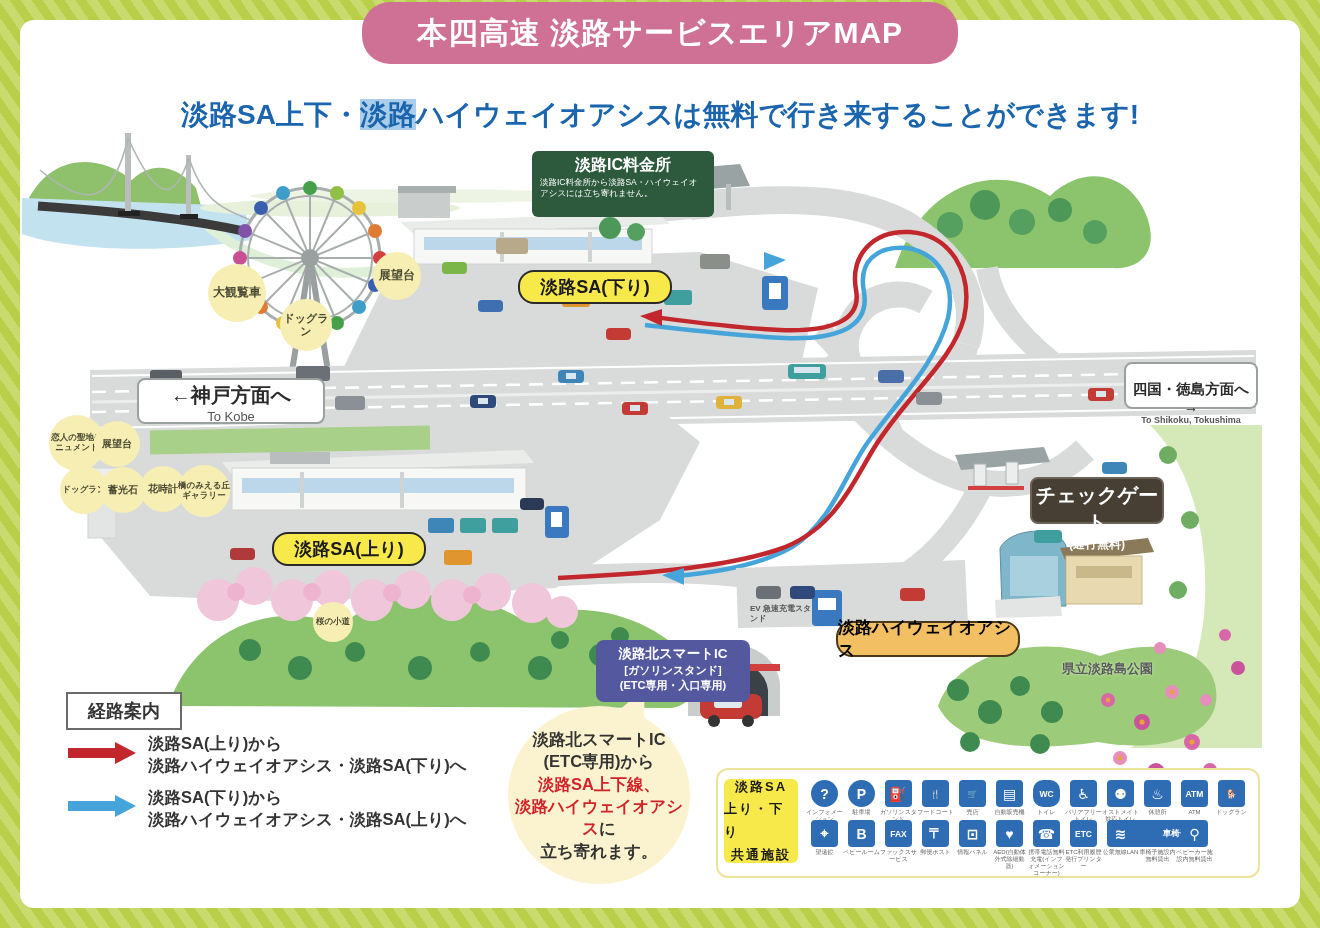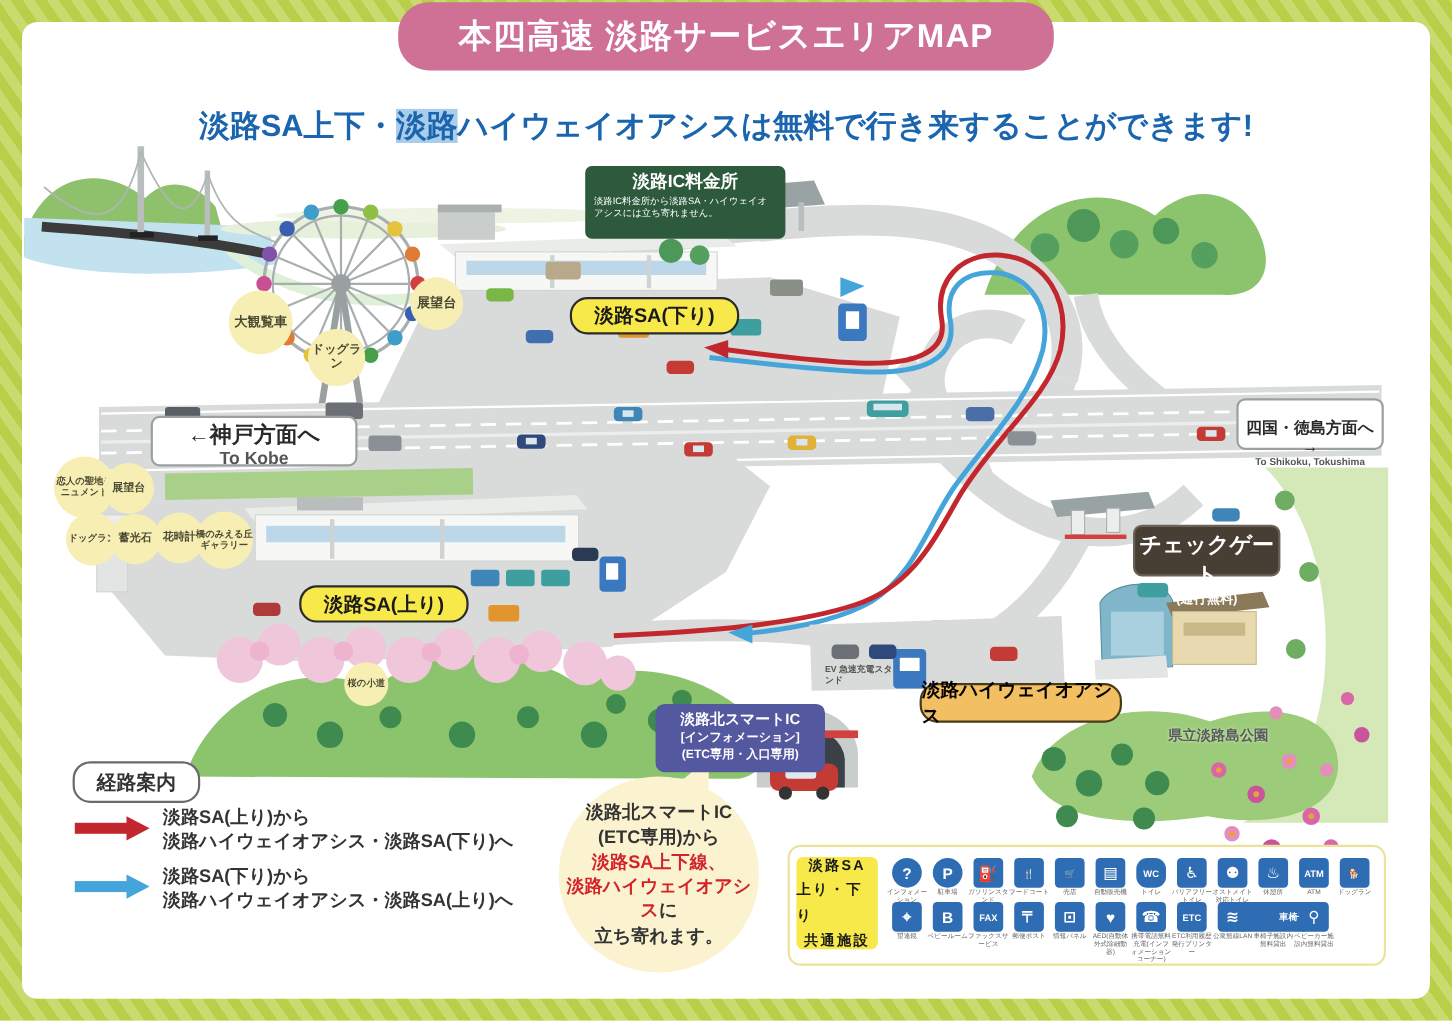--- a/index.html
+++ b/index.html
@@ -35,21 +35,21 @@
   #checkgate .l2{font-size:12px;font-weight:bold;}
   #smartic{left:596px;top:640px;width:154px;height:62px;background:#54589e;border-radius:8px;color:#fff;
     text-align:center;z-index:4;padding-top:5px;box-sizing:border-box;}
   #smartic .l1{font-size:13.5px;font-weight:bold;}
   #smartic .l2,#smartic .l3{font-size:11px;font-weight:bold;}
 
   
   .roadsign{background:#fff;border:2px solid #9aa0a0;border-radius:8px;text-align:center;z-index:4;box-sizing:border-box;}
   #sign-kobe{left:137px;top:378px;width:188px;height:46px;padding-top:2px;}
   #sign-kobe .jp{font-size:20px;font-weight:bold;color:#2a2a2a;}
-  #sign-kobe .en{font-size:16px;font-weight:bold;color:#555;}
+  #sign-kobe .en{font-size:13px;font-weight:normal;color:#555;}
   #sign-shikoku{left:1124px;top:362px;width:134px;height:47px;padding-top:16px;}
   #sign-shikoku .jp{font-size:14.5px;font-weight:bold;color:#2a2a2a;}
   #sign-shikoku .en{font-size:9px;font-weight:bold;color:#555;}
 
   
   .poi{background:#f7eeb4;border-radius:50%;color:#4a4a33;font-weight:bold;text-align:center;
     display:flex;align-items:center;justify-content:center;z-index:3;line-height:1.15;}
   #poi-ferris{left:208px;top:264px;width:58px;height:58px;font-size:12px;}
   #poi-deck1{left:373px;top:252px;width:48px;height:48px;font-size:12px;}
   #poi-dog1{left:280px;top:299px;width:52px;height:52px;font-size:11px;}
@@ -60,21 +60,21 @@
   #poi-clock{left:140px;top:466px;width:46px;height:46px;font-size:10px;}
   #poi-gallery{left:178px;top:465px;width:52px;height:52px;font-size:8.5px;}
   #poi-sakura{left:313px;top:602px;width:40px;height:40px;font-size:8.5px;}
 
   
   #ev-label{left:750px;top:604px;width:62px;font-size:8px;color:#555;font-weight:bold;line-height:1.2;z-index:3;text-align:left;}
   #park-label{left:1062px;top:660px;width:140px;font-size:13px;font-weight:bold;color:#58595b;z-index:3;
     text-shadow:0 0 3px #dcecc8;}
 
   
-  #legendbox{left:66px;top:692px;width:112px;height:34px;background:#fff;border:2px solid #6a6a6a;border-radius:16px;
+  #legendbox{left:66px;top:692px;width:112px;height:34px;background:#fff;border:2px solid #6a6a6a;border-radius:0;
     display:flex;align-items:center;justify-content:center;font-size:18px;font-weight:bold;color:#333;z-index:3;}
   .leg-arrow{height:10px;width:48px;z-index:3;}
   .leg-arrow::after{content:'';position:absolute;right:-20px;top:-6px;border-left:21px solid;border-top:11px solid transparent;
     border-bottom:11px solid transparent;border-left-color:inherit;}
   #arrow-red{left:68px;top:748px;background:#c3272e;border-left-color:#c3272e;color:#c3272e;}
   #arrow-blue{left:68px;top:801px;background:#45a5da;border-left-color:#45a5da;color:#45a5da;}
   .leg-text{left:148px;width:420px;font-size:16.5px;font-weight:bold;color:#333;line-height:1.35;z-index:3;}
   #leg-red-text{top:732px;}
   #leg-blue-text{top:786px;}
 
@@ -364,21 +364,21 @@
 </div>
 <div id="sa-down" class="abs ylabel">淡路SA(下り)</div>
 <div id="sa-up" class="abs ylabel">淡路SA(上り)</div>
 <div id="oasis-label" class="abs">淡路ハイウェイオアシス</div>
 <div id="checkgate" class="abs">
   <div class="l1">チェックゲート</div>
   <div class="l2">(通行無料)</div>
 </div>
 <div id="smartic" class="abs">
   <div class="l1">淡路北スマートIC</div>
-  <div class="l2">[インフォメーション]</div>
+  <div class="l2">[ガソリンスタンド]</div>
   <div class="l3">(ETC専用・入口専用)</div>
 </div>
 
 <div id="sign-kobe" class="abs roadsign">
   <div class="jp">←神戸方面へ</div>
   <div class="en">To Kobe</div>
 </div>
 <div id="sign-shikoku" class="abs roadsign">
   <div class="jp">四国・徳島方面へ→</div>
   <div class="en">To Shikoku, Tokushima</div>

